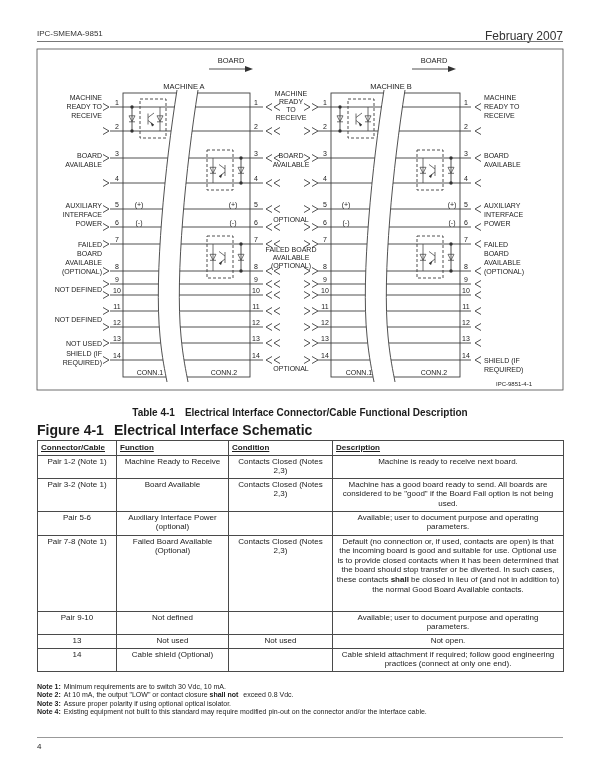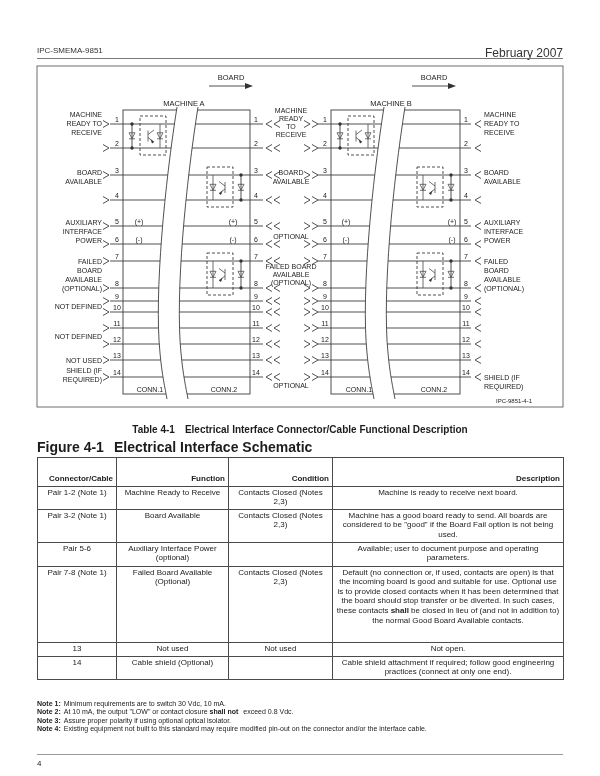--- a/index.html
+++ b/index.html
@@ -1,35 +1,35 @@
 <!DOCTYPE html>
 <html><head>
 <meta charset="utf-8">
 <style>
   html,body{margin:0;padding:0;}
   body{
     width:600px;height:776px;background:#ffffff;position:relative;
     font-family:"Liberation Sans", sans-serif;color:#1c1c1c;
     -webkit-font-smoothing:antialiased;
   }
-  .abs{position:absolute;margin-top:17px;}
+  .abs{position:absolute;}
   #hdr-left{left:37px;top:29px;font-size:8px;color:#333;}
   #hdr-right{right:37px;top:29px;font-size:12px;color:#333;}
   #hdr-rule{left:37px;right:37px;top:41px;border-top:1px solid #777;height:0;}
   #schematic-wrap{left:0;top:46px;width:600px;height:345px;}
   #fig-caption{left:37px;top:422px;font-size:14px;font-weight:bold;}
   #fig-caption .gap{display:inline-block;width:10px;}
   #tbl-title{left:37px;top:407px;width:526px;text-align:center;font-size:10px;font-weight:bold;}
   #tbl-wrap{left:37px;top:440px;width:526px;}
   table{border-collapse:collapse;width:526px;table-layout:fixed;}
   th,td{
     border:1px solid #4a4a4a;vertical-align:top;text-align:center;
     font-size:8px;line-height:9.6px;padding:1px 3px 2px 3px;overflow:hidden;
   }
-  th{font-weight:bold;text-align:right;height:9px;padding-top:16px;}
+  th{font-weight:bold;text-align:left;height:9px;padding-top:2px;text-decoration:underline;}
   #notes{left:37px;top:683px;font-size:7px;line-height:8.4px;color:#222;}
   #notes b{margin-right:3px;}
   #ftr-rule{left:37px;right:37px;top:737px;border-top:1px solid #999;height:0;}
   #pg-num{left:37px;top:742px;font-size:8px;}
   
   .ln{stroke:#3d3d3d;stroke-width:0.9;fill:none;}
   .thin{stroke:#4a4a4a;stroke-width:0.8;fill:none;}
   .dash{stroke:#3d3d3d;stroke-width:0.9;fill:none;stroke-dasharray:3 2;}
   .fillblk{fill:#333;stroke:none;}
   text{fill:#1c1c1c;}
@@ -406,20 +406,26 @@
           <td><span>Auxiliary Interface Power (optional)</span></td>
           <td><span></span></td>
           <td><span>Available; user to document purpose and operating parameters.</span></td>
         </tr>
         <tr style="height: 76px;">
           <td><span>Pair 7-8 (Note 1)</span></td>
           <td><span>Failed Board Available (Optional)</span></td>
           <td><span>Contacts Closed (Notes 2,3)</span></td>
           <td><span>Default (no connection or, if used, contacts are open) is that the incoming board is good and suitable for use. Optional use is to provide closed contacts when it has been determined that the board should stop transfer or be diverted. In such cases, these contacts </span><b>shall</b><span> be closed in lieu of (and not in addition to) the normal Good Board Available contacts.</span></td>
         </tr>
+        <tr style="height: 23px;">
+          <td><span>Pair 9-10</span></td>
+          <td><span>Not defined</span></td>
+          <td><span></span></td>
+          <td><span>Available; user to document purpose and operating parameters.</span></td>
+        </tr>
         <tr style="height: 14px;">
           <td><span>13</span></td>
           <td><span>Not used</span></td>
           <td><span>Not used</span></td>
           <td><span>Not open.</span></td>
         </tr>
         <tr style="height: 21px;">
           <td><span>14</span></td>
           <td><span>Cable shield (Optional)</span></td>
           <td><span></span></td>

